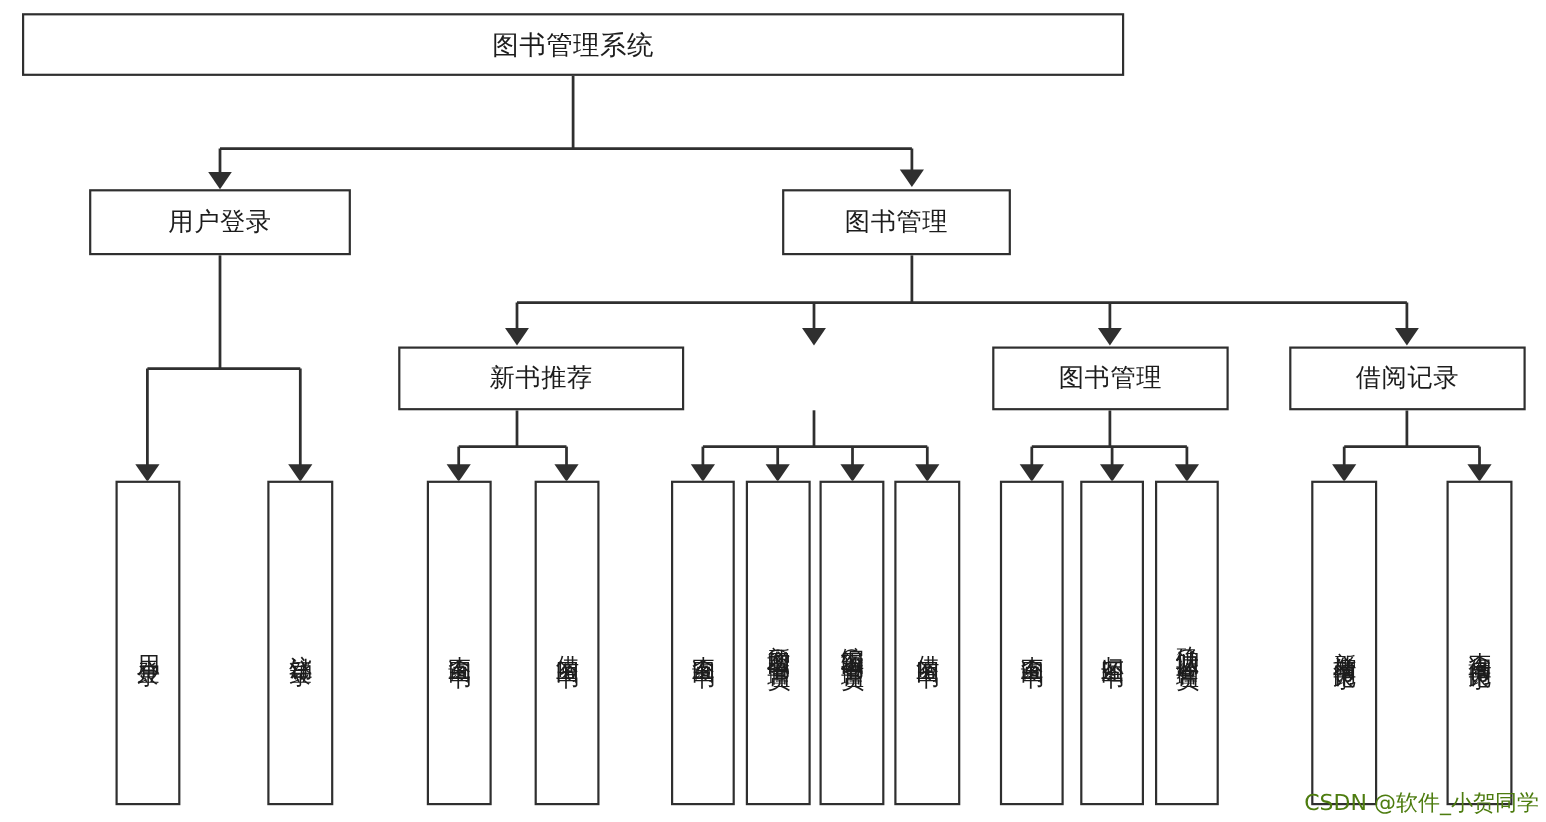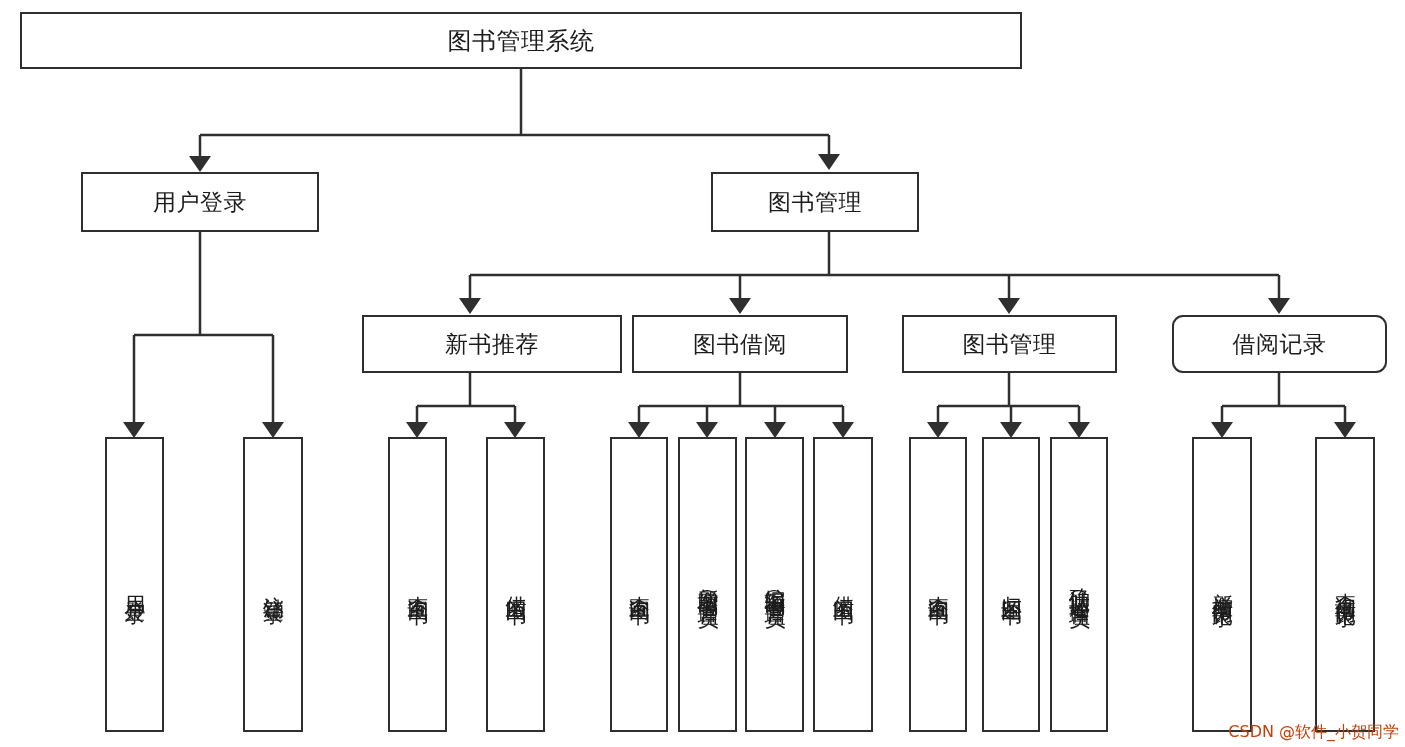--- a/index.html
+++ b/index.html
@@ -62,22 +62,22 @@
     font-size: 21px;
     line-height: 1.0;
     letter-spacing: 3px;
     white-space: nowrap;
     max-height: 100%;
   }
   #watermark {
     position: absolute;
     right: 6px;
     bottom: 4px;
-    font-size: 16px;
-    color: #c2410c;
+    font-size: 20px;
+    color: #4d7c0f;
     white-space: nowrap;
     font-family: "DejaVu Sans", "Liberation Sans", sans-serif;
   }
 </style>
 </head>
 <body>
 
 <div id="canvas">
 
   <svg id="edges" xmlns="http://www.w3.org/2000/svg">
@@ -135,27 +135,24 @@
   <div class="node horiz" style="left:81px; top:172px; width:238px; height:60px;">
     <span class="node-label">用户登录</span>
   </div>
   <div class="node horiz" style="left:711px; top:172px; width:208px; height:60px;">
     <span class="node-label">图书管理</span>
   </div>
 
   <div class="node horiz" style="left:362px; top:315px; width:260px; height:58px;">
     <span class="node-label">新书推荐</span>
   </div>
-  <div class="node horiz" style="left:632px; top:315px; width:216px; height:58px;">
-    <span class="node-label">图书借阅</span>
-  </div>
   <div class="node horiz" style="left:902px; top:315px; width:215px; height:58px;">
     <span class="node-label">图书管理</span>
   </div>
-  <div class="node horiz" style="left:1172px; top:315px; width:215px; height:58px;border-radius:11px;">
+  <div class="node horiz" style="left:1172px; top:315px; width:215px; height:58px;">
     <span class="node-label">借阅记录</span>
   </div>
 
   <div class="node vert" style="left:105px; top:437px; width:59px; height:295px;">
     <span class="node-label">用户登录</span>
   </div>
   <div class="node vert" style="left:243px; top:437px; width:60px; height:295px;">
     <span class="node-label">注销登录</span>
   </div>
 

